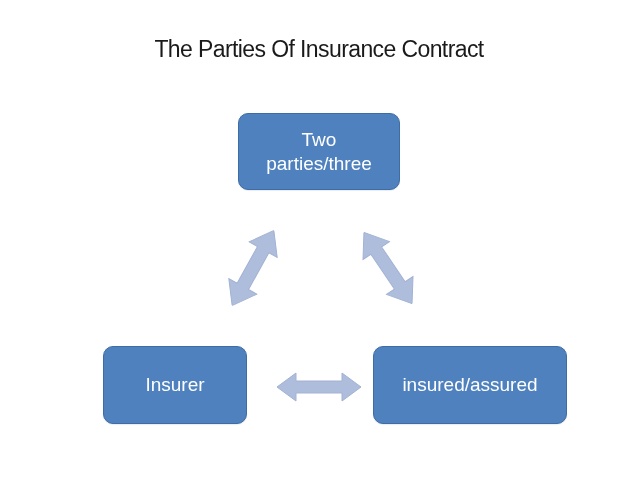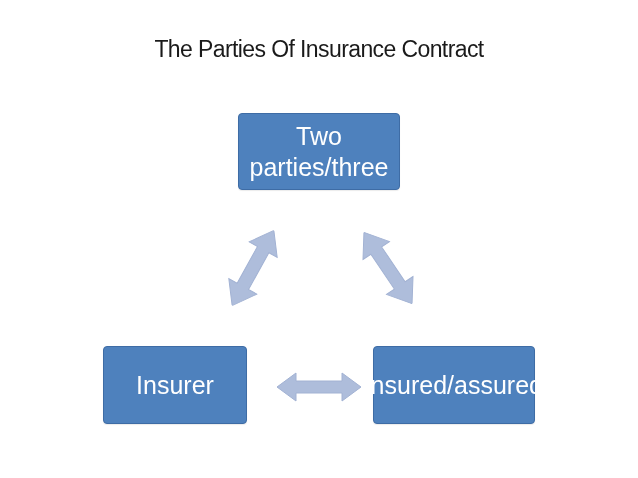--- a/index.html
+++ b/index.html
@@ -30,30 +30,30 @@
   }
   .node {
     position: absolute;
     box-sizing: border-box;
     display: flex;
     align-items: center;
     justify-content: center;
     text-align: center;
     background: var(--node_fill, #4e81bd);
     border: 1px solid var(--node_border, #3e6ca5);
-    border-radius: 4px;
+    border-radius: 10px;
     color: var(--node_text, #ffffff);
-    font-size: 25px;
+    font-size: 19px;
     line-height: 1.22;
     padding: 4px 10px;
     box-shadow: 0 1px 1px rgba(0,0,0,0.08);
   }
   .node-top    { left: 238px; top: 113px; width: 162px; height: 77px; }
   .node-left   { left: 103px; top: 346px; width: 144px; height: 78px; }
-  .node-right  { left: 373px; top: 346px; width: 162px; height: 78px; }
+  .node-right  { left: 373px; top: 346px; width: 194px; height: 78px; }
   .arrow {
     position: absolute;
     display: block;
   }
   .arrow polygon {
     fill: var(--arrow_fill, #aebddb);
     stroke: var(--arrow_edge, #a2b2d3);
     stroke-width: 1;
   }
   .arrow-left-diagonal  { left: 210px; top: 251px; transform: rotate(-61deg); }

